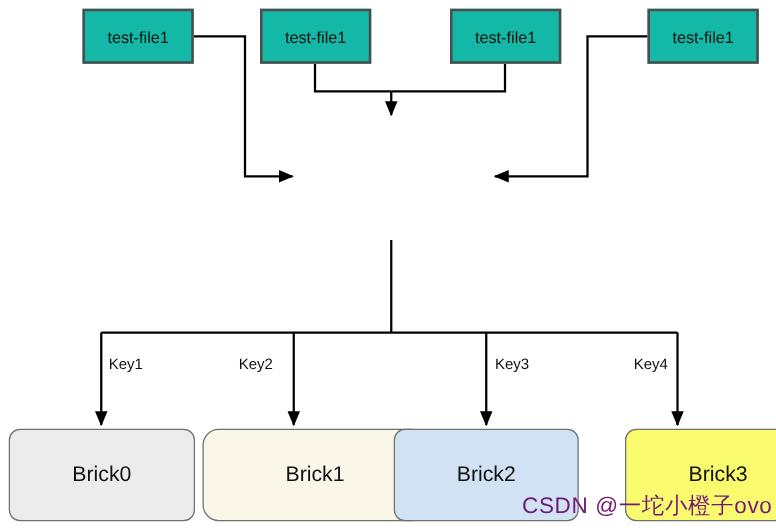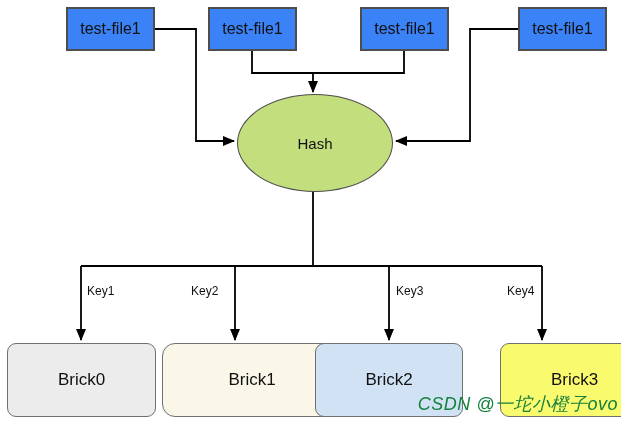--- a/index.html
+++ b/index.html
@@ -3,21 +3,21 @@
 <meta charset="utf-8">
 <style>
   html,body{margin:0;padding:0;background:#ffffff;}
   .stage{
     position:relative;width:621px;height:425px;background:#ffffff;overflow:hidden;
     font-family:"Liberation Sans","DejaVu Sans",sans-serif;color:#1a1a1a;
   }
   .connectors{position:absolute;left:0;top:0;width:621px;height:425px;z-index:1;}
   .node{
     position:absolute;display:flex;align-items:center;justify-content:center;
-    box-sizing:border-box;z-index:2;font-size:16px;color:#111;background:#3b82f6;
+    box-sizing:border-box;z-index:2;font-size:13px;color:#111;background:#14b8a6;
   }
   .file-box{width:89px;height:44px;border:2px solid #4d4d4d;top:7px;}
   .file-1{left:66px;} .file-2{left:208px;} .file-3{left:360px;} .file-4{left:518px;}
   .hash-ellipse{
     left:237px;top:94px;width:156px;height:98px;border-radius:50%;
     border:1.5px solid #4d4d4d;font-size:15px;
   }
   .caption{
     position:absolute;left:165px;top:203px;width:322px;text-align:center;
     font-size:14px;line-height:23px;color:#0d0d0d;z-index:2;
@@ -74,23 +74,20 @@
   <div class="node file-box file-2">
     <span>test-file1</span>
   </div>
   <div class="node file-box file-3">
     <span>test-file1</span>
   </div>
   <div class="node file-box file-4">
     <span>test-file1</span>
   </div>
 
-  <div class="node hash-ellipse" style="background-color: rgb(195, 222, 125);">
-    <span>Hash</span>
-  </div>
 
   <div class="caption">
   </div>
 
   <div class="key-label key-1">Key1</div>
   <div class="key-label key-2">Key2</div>
   <div class="key-label key-3">Key3</div>
   <div class="key-label key-4">Key4</div>
 
   <div class="node brick brick-0" style="background-color: rgb(236, 236, 236);">
@@ -99,15 +96,15 @@
   <div class="node brick brick-1" style="background-color: rgb(250, 246, 232);">
     <span>Brick1</span>
   </div>
   <div class="node brick brick-2" style="background-color: rgb(208, 226, 244);">
     <span>Brick2</span>
   </div>
   <div class="node brick brick-3" style="background-color: rgb(250, 250, 110); margin-left: 32px;">
     <span>Brick3</span>
   </div>
 
-  <div class="watermark" style="color: #15803d; font-style: italic;">CSDN @一坨小橙子ovo</div>
+  <div class="watermark" style="color: #701a75;">CSDN @一坨小橙子ovo</div>
 
 </div>
 
 </body></html>

